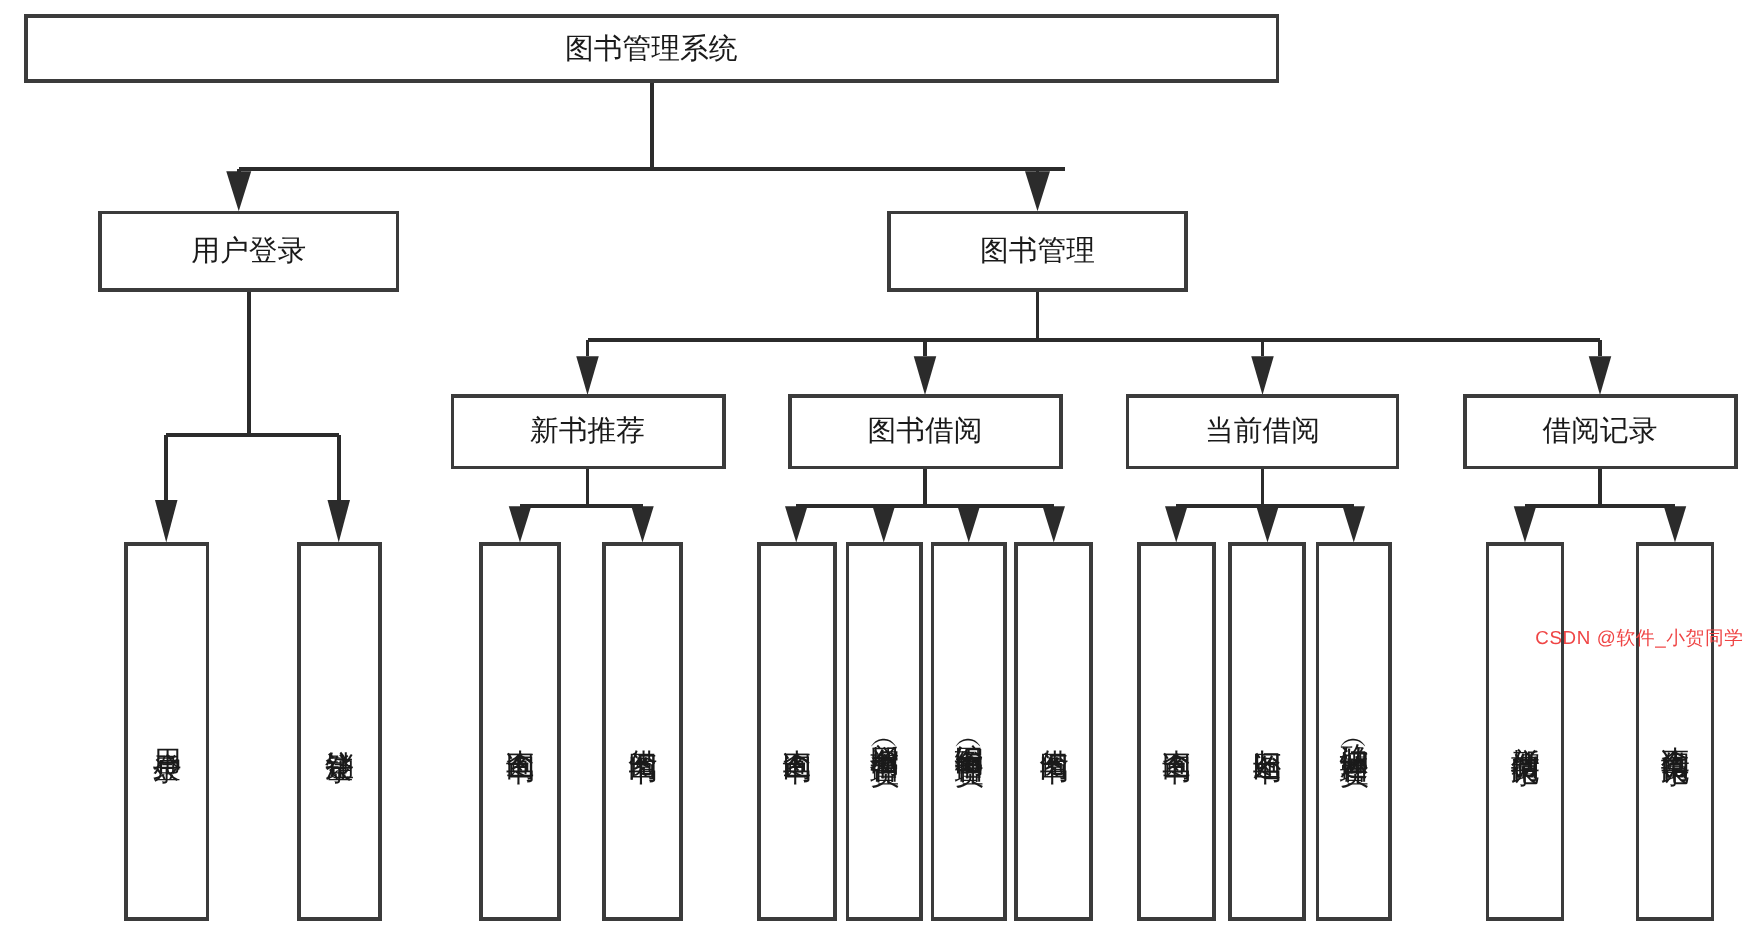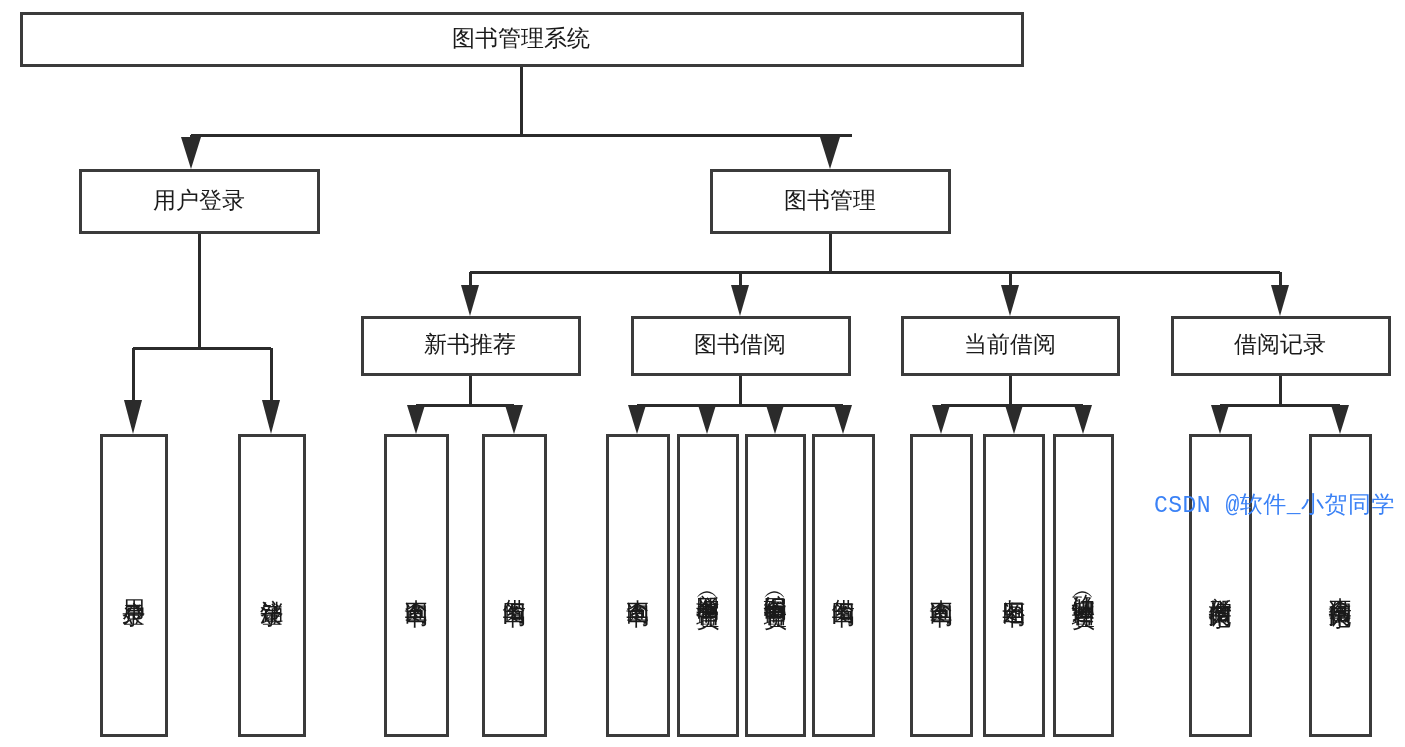--- a/index.html
+++ b/index.html
@@ -63,23 +63,23 @@
     font-size: 23px;
     line-height: 1.02;
     color: #1a1a1a;
     letter-spacing: 2px;
     white-space: nowrap;
   }
   .watermark {
     position: absolute;
     right: 10px;
     bottom: 6px;
-    font-family: Liberation Mono, monospace;
-    font-size: 23px;
-    color: #3b82f6;
+    font-family: Liberation Sans, sans-serif;
+    font-size: 15px;
+    color: #ef4444;
     letter-spacing: 0.5px;
     white-space: nowrap;
   }
 </style>
 </head>
 <body>
 
 <div id="diagram-root">
 
   <svg class="tree" viewBox="0 0 1405 747">

